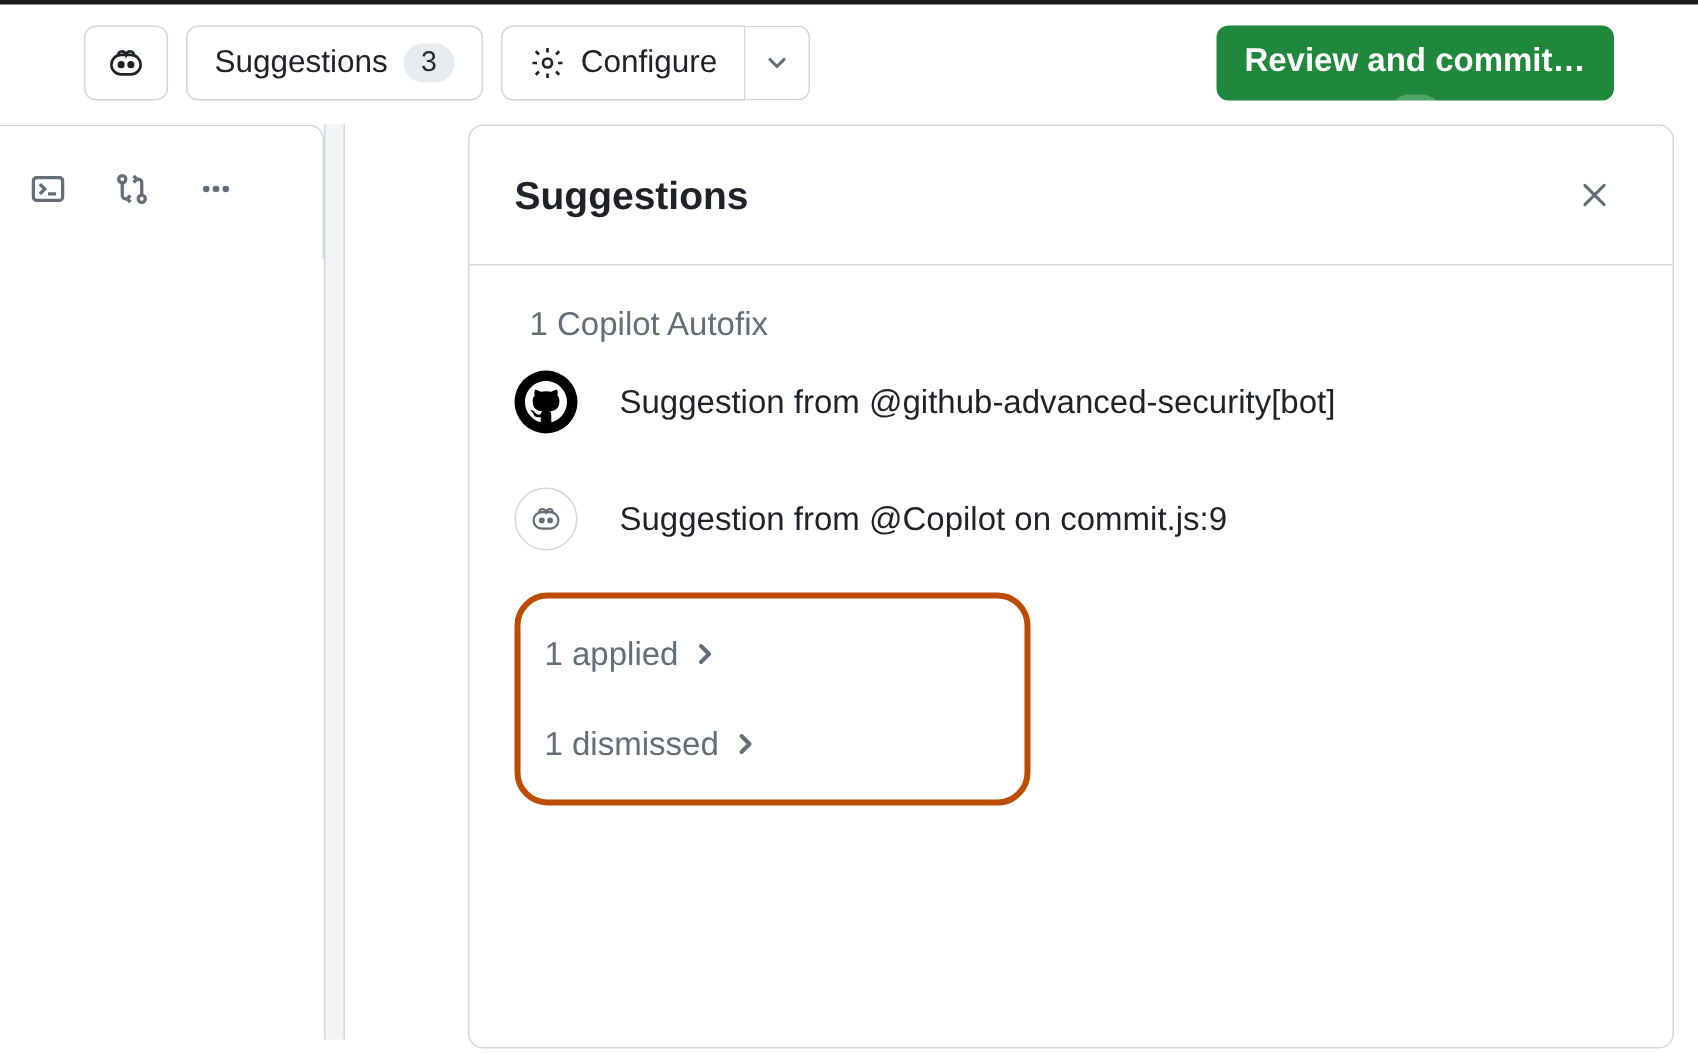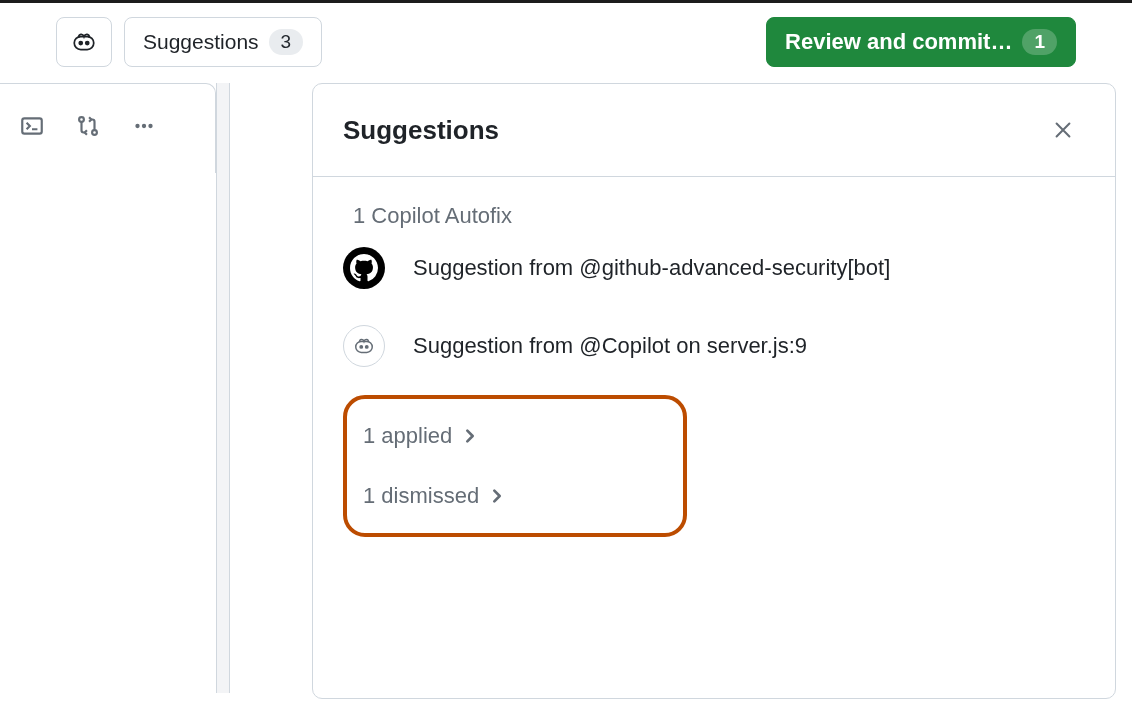--- a/index.html
+++ b/index.html
@@ -59,20 +59,21 @@
       border-top-left-radius: 0;
       border-bottom-left-radius: 0;
       border-left: none;
     }
     .btn-primary {
       background: #1f883d;
       border-color: #1f883d;
       color: #ffffff;
       font-weight: 600;
       font-size: 22px;
+      flex-direction: column;
     }
     .badge-green {
       background: rgba(255,255,255,0.22);
       color: #ffffff;
       border-radius: 14px;
       padding: 2px 12px;
       font-size: 19px;
       font-weight: 600;
       min-width: 30px;
       text-align: center;
@@ -215,20 +216,38 @@
         <path d="M7 8 C7 4, 11 4, 12 7 C13 4, 17 4, 17 8"></path>
       </svg>
     </span>
   </button>
 
   <button class="btn">
     <span>Suggestions</span>
     <span class="badge-grey">3</span>
   </button>
 
+  <div class="btn-group">
+    <button class="btn">
+      <span>
+        <svg width="24" height="24" viewBox="0 0 24 24" fill="none" stroke="#1f2328" stroke-width="1.8">
+          <circle cx="12" cy="12" r="3"></circle>
+          <path d="M12 2v3M12 19v3M4.2 4.2l2.1 2.1M17.7 17.7l2.1 2.1M2 12h3M19 12h3M4.2 19.8l2.1-2.1M17.7 6.3l2.1-2.1"></path>
+        </svg>
+      </span>
+      <span>Configure</span>
+    </button>
+    <button class="btn btn-icon-only">
+      <span>
+        <svg width="14" height="14" viewBox="0 0 12 12">
+            <path d="M2 4 L6 8 L10 4" fill="none" stroke="#656d76" stroke-width="1.8" stroke-linecap="round" stroke-linejoin="round"></path>
+          </svg>
+      </span>
+    </button>
+  </div>
 
   <div class="spacer"></div>
 
   <button class="btn btn-primary">
     <span>Review and commit…</span>
     <span class="badge-green">1</span>
   </button>
 </div>
 
 <div class="layout">
@@ -294,21 +313,21 @@
         <div class="copilot-circle">
           <span>
             <svg width="22" height="22" viewBox="0 0 24 24" fill="none" stroke="#656d76" stroke-width="1.6">
               <rect x="3" y="7" width="18" height="12" rx="6"></rect>
               <circle cx="9" cy="13" r="1.3" fill="#656d76"></circle>
               <circle cx="15" cy="13" r="1.3" fill="#656d76"></circle>
               <path d="M7 8 C7 4, 11 4, 12 7 C13 4, 17 4, 17 8"></path>
             </svg>
           </span>
         </div>
-        <div class="suggestion-text">Suggestion from @Copilot on server.js:9</div>
+        <div class="suggestion-text">Suggestion from @Copilot on commit.js:9</div>
       </div>
 
       <div class="highlight-box">
         <div class="status-row">
           <span>1 applied</span>
           <span>
             <svg width="16" height="16" viewBox="0 0 12 12">
                 <path d="M4 2 L8 6 L4 10" fill="none" stroke="#656d76" stroke-width="2" stroke-linecap="round" stroke-linejoin="round"></path>
               </svg>
           </span>

